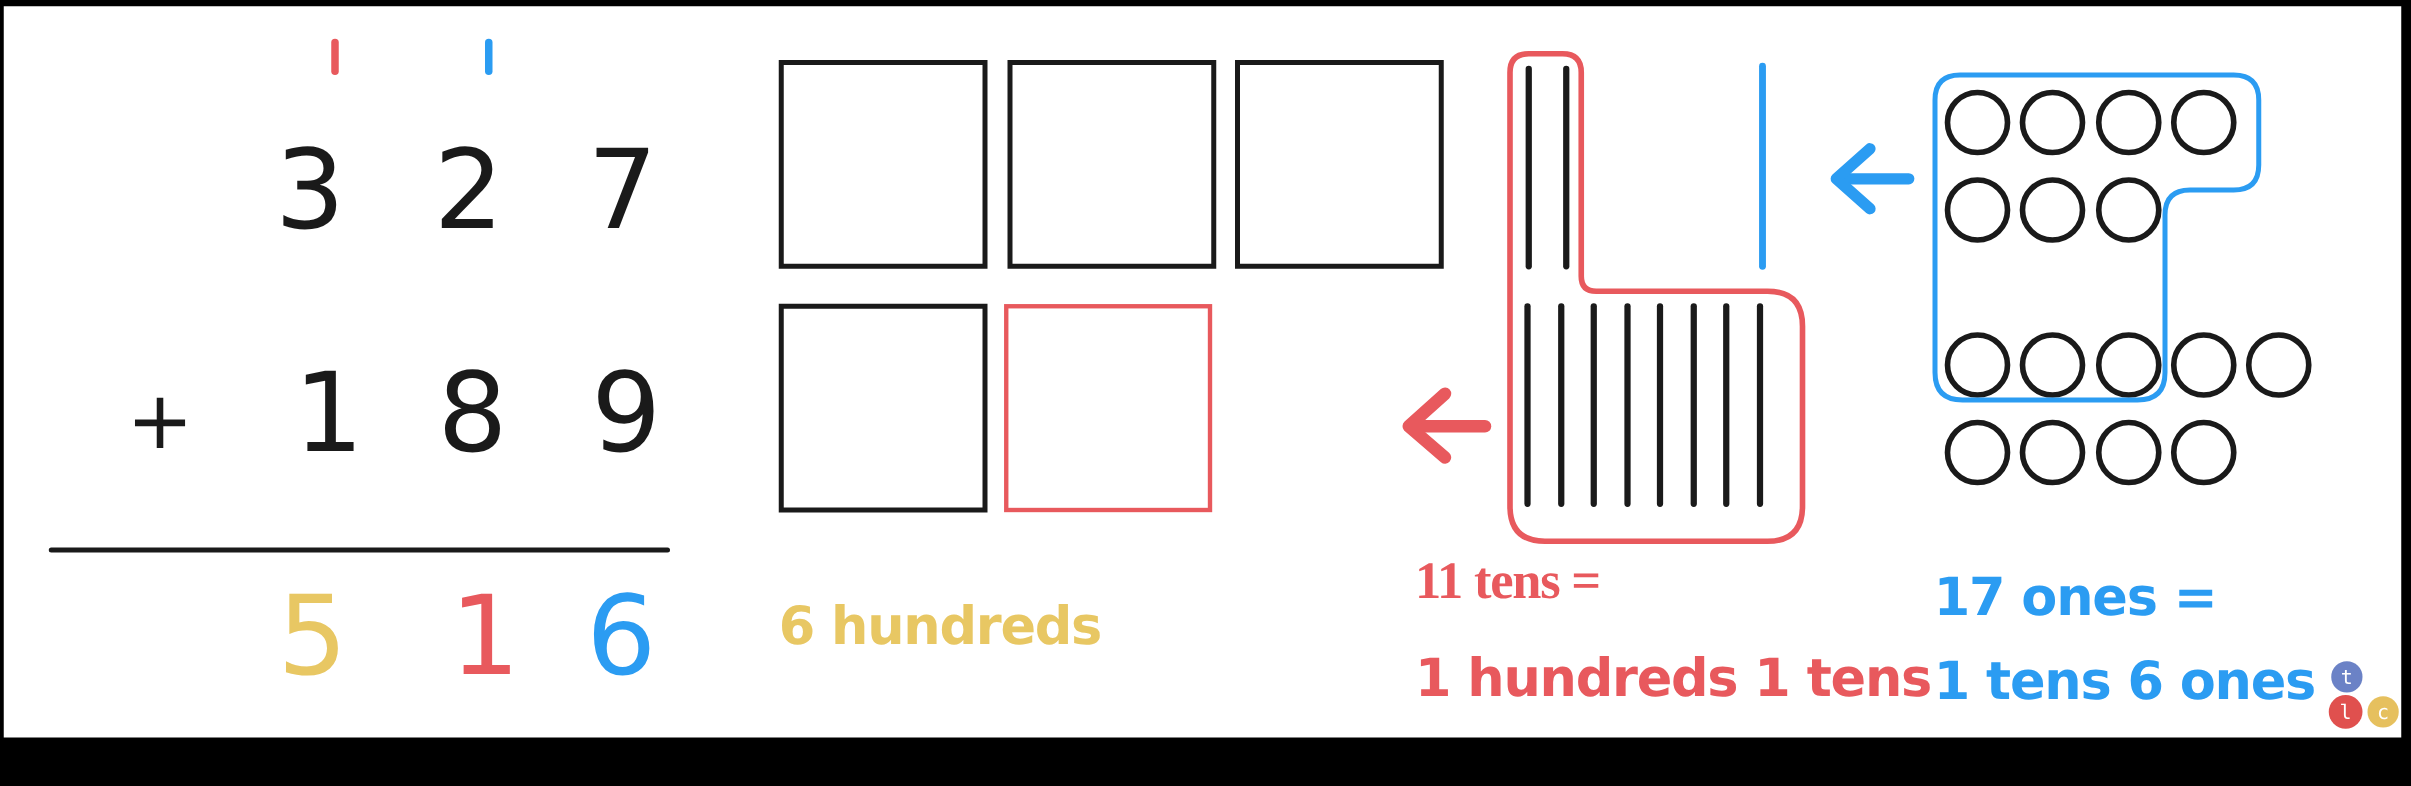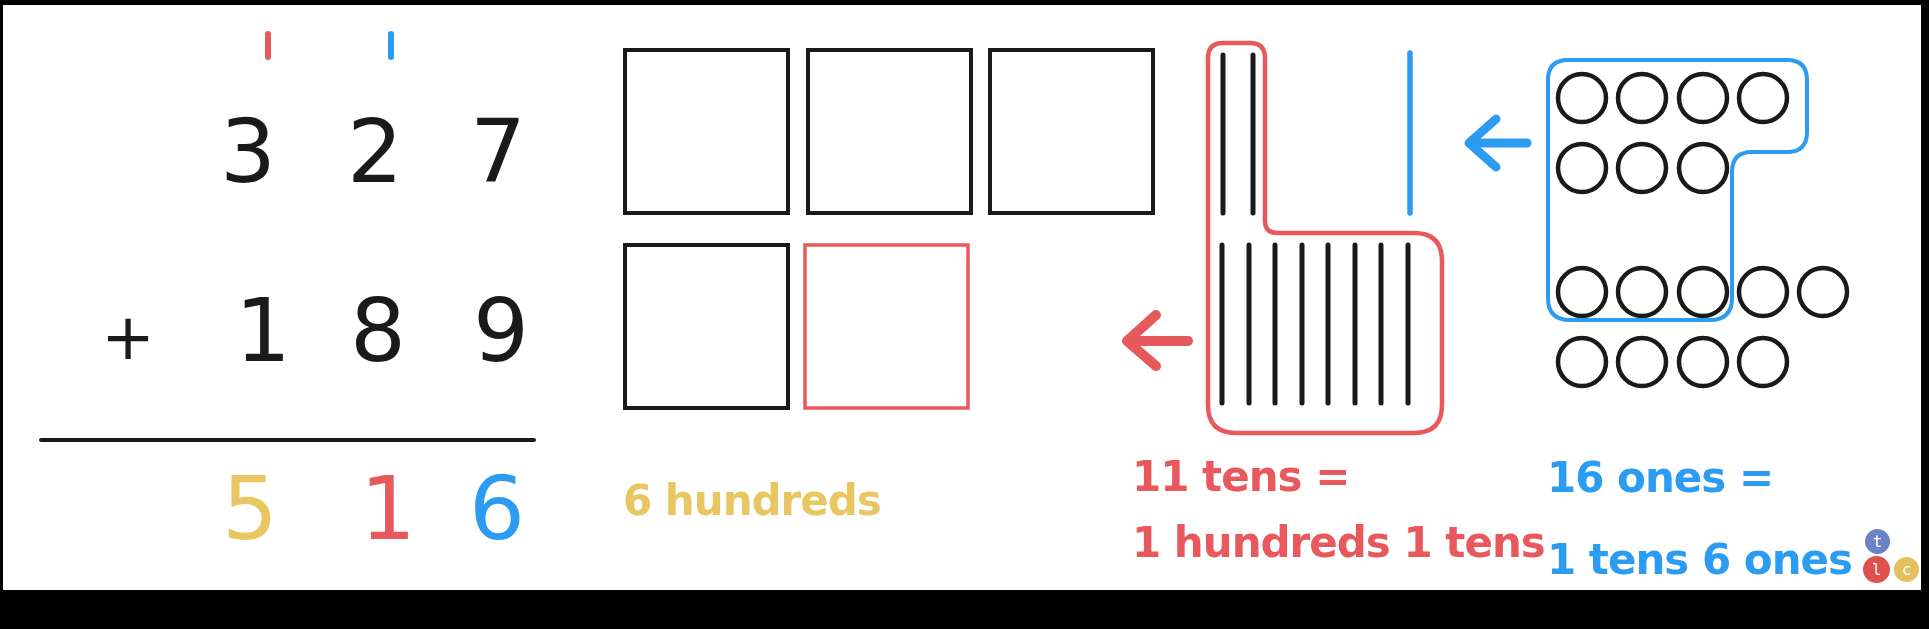--- a/index.html
+++ b/index.html
@@ -27,24 +27,24 @@
   .carry{position:absolute;width:6px;height:29px;border-radius:3px;top:31px;}
   .carry.red{left:265px;background:var(--red);}
   .carry.blue{left:388px;background:var(--blue);}
   .sum-line{position:absolute;left:39px;top:438px;width:497px;height:4px;
             background:var(--black);border-radius:2px;}
 
   
   .label{position:absolute;line-height:1;font-size:42px;font-weight:bold;
          letter-spacing:-1px;white-space:nowrap;}
   .lab-hundreds{left:623px;top:480px;color:var(--yellow);}
-  .lab-tens1{left:1132px;top:456px;color:var(--red);}
+  .lab-tens1{left:1132px;top:444px;color:var(--red);font-family:Liberation Serif, serif;}
   .lab-tens2{left:1132px;top:522px;color:var(--red);}
   .lab-ones1{left:1547px;top:457px;color:var(--blue);}
-  .lab-ones2{left:1547px;top:524px;color:var(--blue);margin-top:15px;}
+  .lab-ones2{left:1547px;top:524px;color:var(--blue);}
 
   
   .logo-dot{position:absolute;border-radius:50%;color:#fff;
             font-family:"DejaVu Sans Mono",monospace;font-size:16px;
             display:flex;align-items:center;justify-content:center;}
   .logo-t{left:1865px;top:529px;width:25px;height:25px;background:#6b82c6;}
   .logo-l{left:1863px;top:556px;width:27px;height:27px;background:#e0504e;}
   .logo-c{left:1894px;top:557px;width:25px;height:25px;background:#e6c05e;}
 </style>
 </head>
@@ -129,21 +129,21 @@
     <div class="sum-line"></div>
 
     <span class="digit ans c-yellow" style="left:205px">5</span>
     <span class="digit ans c-red" style="left:343px">1</span>
     <span class="digit ans c-blue" style="left:452px">6</span>
   </div>
 
   <span class="label lab-hundreds">6 hundreds</span>
   <span class="label lab-tens1">11 tens =</span>
   <span class="label lab-tens2">1 hundreds 1 tens</span>
-  <span class="label lab-ones1">16 ones =</span>
+  <span class="label lab-ones1">17 ones =</span>
   <span class="label lab-ones2">1 tens 6 ones</span>
 
   <div>
     <div class="logo-dot logo-t">t</div>
     <div class="logo-dot logo-l">l</div>
     <div class="logo-dot logo-c">c</div>
   </div>
 </div>
 
 </body></html>

